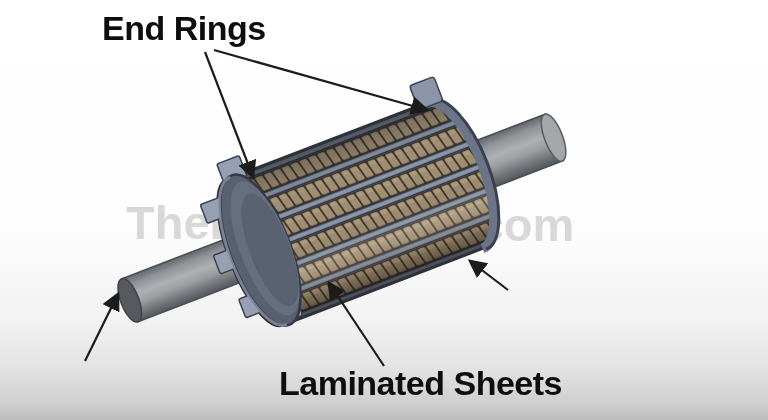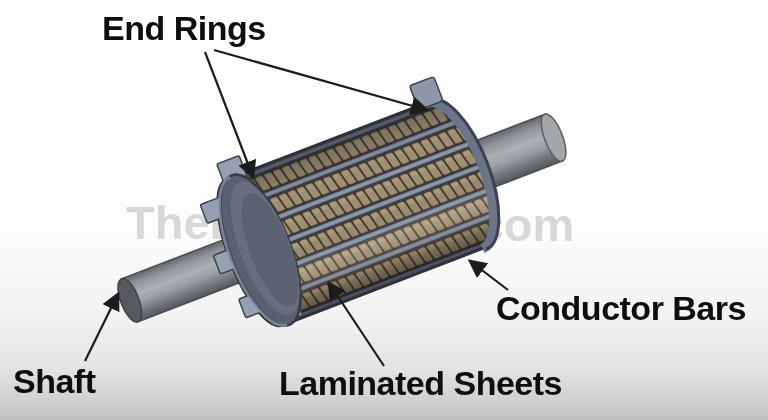--- a/index.html
+++ b/index.html
@@ -121,17 +121,15 @@
     <g stroke="#1c1c1c" stroke-width="2.2" fill="none">
       <path d="M 205,52 L 253,177" marker-end="url(#arrowHead)"></path>
       <path d="M 214,50 L 427,110" marker-end="url(#arrowHead)"></path>
       <path d="M 85,361 L 118,294" marker-end="url(#arrowHead)"></path>
       <path d="M 384,366 L 329,283" marker-end="url(#arrowHead)"></path>
       <path d="M 508,290 L 470,261" marker-end="url(#arrowHead)"></path>
     </g>
   </svg>
 
   <div class="label label-end-rings">End Rings</div>
-  <div class="label label-shaft">Shaft</div>
   <div class="label label-laminated">Laminated Sheets</div>
-  <div class="label label-conductor">Conductor Bars</div>
 
 </div>
 
 </body></html>

